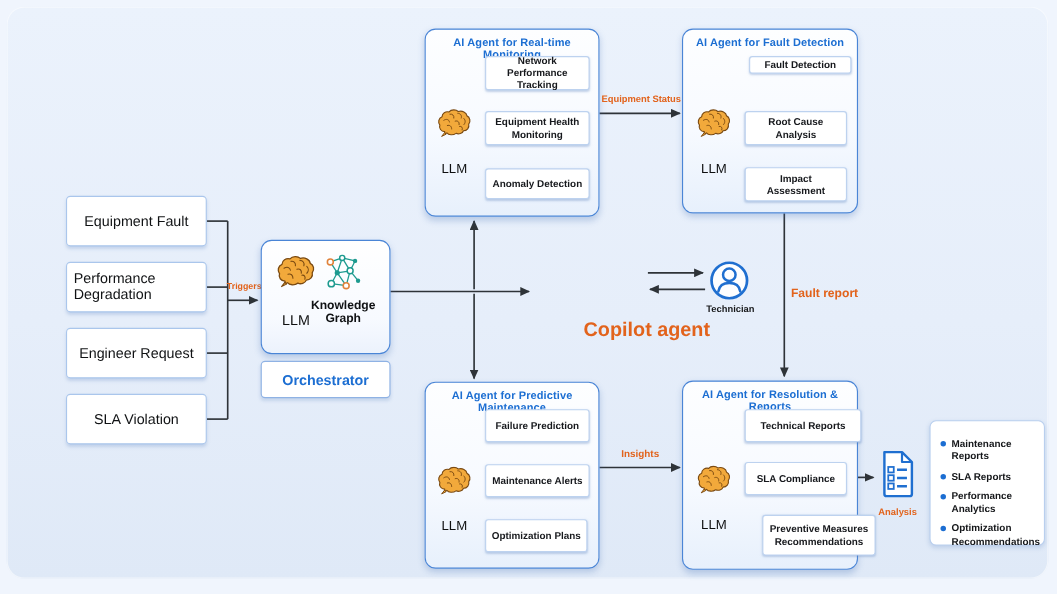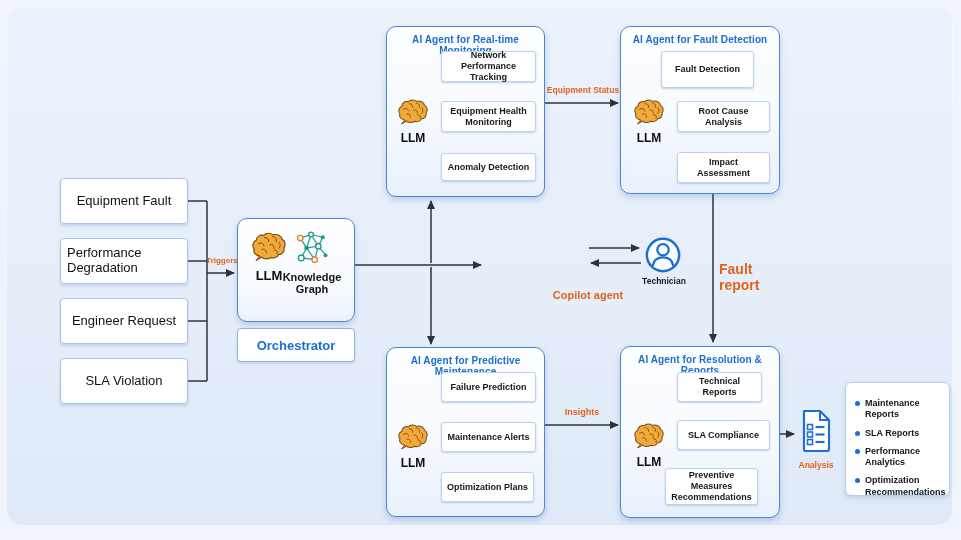--- a/index.html
+++ b/index.html
@@ -16,42 +16,42 @@
   .agent{position:absolute;background:linear-gradient(180deg,#fdfeff 0%,#f7faff 55%,#e7f0fc 100%);
          border:1.5px solid #4a85d6;border-radius:10px;box-shadow:0 3px 6px rgba(70,110,180,.28);
          box-sizing:border-box;}
   .agent-title{position:absolute;top:7px;left:0;right:0;text-align:center;color:#1c6ed2;
                font-size:10px;font-weight:700;letter-spacing:.1px;}
   .task{position:absolute;background:#fff;border:1px solid #bdd2ef;border-radius:3px;
         box-shadow:0 1px 2px rgba(90,130,190,.35);display:flex;align-items:center;justify-content:center;
         text-align:center;font-size:9px;font-weight:600;color:#16181c;line-height:1.2;
         padding:2px 4px;box-sizing:border-box;}
   .llm-block{position:absolute;width:44px;text-align:center;}
-  .llm-label{font-size:12px;font-weight:700;color:#0e0f10;margin-top:1px;}
+  .llm-label{font-size:12px;font-weight:400;color:#0e0f10;margin-top:15px;}
   .orch{position:absolute;left:237px;top:218px;width:118px;height:104px;border-radius:10px;
         background:linear-gradient(180deg,#ffffff 0%,#f7faff 70%,#ecf2fc 100%);
         border:1.5px solid #4a85d6;box-shadow:0 3px 6px rgba(70,110,180,.28);box-sizing:border-box;}
   .orch-llm{position:absolute;left:8px;top:13px;width:46px;text-align:center;}
   .orch-kg{position:absolute;right:10px;top:11px;width:64px;text-align:center;font-weight:bold;}
   .orch-llm .llm-label{font-size:13px;}
   .kg-label{font-size:11px;color:#101214;line-height:1.1;margin-top:1px;}
   .orch-name{position:absolute;left:237px;top:328px;width:118px;height:34px;background:#fff;
              border:1px solid #8fb2e4;border-radius:4px;box-shadow:0 2px 3px rgba(90,130,190,.22);
              display:flex;align-items:center;justify-content:center;color:#1c6ed2;font-size:13px;
              font-weight:700;box-sizing:border-box;}
   .olabel{position:absolute;color:#e2631c;font-weight:700;text-align:center;}
   .tech-box{position:absolute;left:483px;top:238px;width:102px;height:33px;background:#fff;
             border:1px solid #b9cfee;border-radius:3px;box-shadow:0 1px 3px rgba(90,130,190,.3);
             display:flex;align-items:center;justify-content:center;font-size:10px;font-weight:600;
             color:#111;box-sizing:border-box;}
   .tech-icon{position:absolute;left:644px;top:236px;width:38px;height:38px;}
   .tech-label{position:absolute;left:634px;top:276px;width:60px;text-align:center;font-size:8.5px;
               font-weight:700;color:#17181a;}
   .copilot{position:absolute;left:518px;top:289px;width:140px;text-align:center;color:#e2631c;
-           font-size:11px;font-weight:700;}
+           font-size:18px;font-weight:700;}
   .reports-icon{position:absolute;left:796px;top:406px;width:40px;height:50px;}
   .reports-label{position:absolute;left:794px;top:460px;width:44px;text-align:center;font-size:8.5px;
                  font-weight:700;color:#e2631c;}
   .out-box{position:absolute;left:845px;top:382px;width:105px;height:114px;background:#fff;
            border:1px solid #b9cfee;border-radius:6px;box-shadow:0 2px 4px rgba(90,130,190,.25);
            box-sizing:border-box;padding:15px 14px 6px 9px;}
   .out-item{display:flex;align-items:flex-start;margin-bottom:7px;}
   .out-dot{width:5px;height:5px;border-radius:50%;background:#1c6ed2;margin:3px 5px 0 0;flex:0 0 auto;}
   .out-text{font-size:9px;font-weight:600;color:#141619;line-height:1.25;}
 </style>
@@ -197,27 +197,27 @@
   </div>
 
   <div class="agent" style="left:620px;top:26px;width:160px;height:168px">
     <div class="agent-title">AI Agent for Fault Detection</div>
     <div class="llm-block" style="left:6px;top:72px">
       <svg width="32" height="27" viewBox="0 0 40 34">
           <use href="#brain"></use>
         </svg>
       <div class="llm-label">LLM</div>
     </div>
-    <div class="task" style="left:40px;top:24px;width:93px;height:37px">Fault Detection</div>
+    <div class="task" style="left:60px;top:24px;width:93px;height:16px">Fault Detection</div>
     <div class="task" style="left:56px;top:74px;width:93px;height:31px">Root Cause Analysis</div>
     <div class="task" style="left:56px;top:125px;width:93px;height:31px">Impact Assessment</div>
   </div>
 
   <div class="olabel" style="left:543px;top:85px;width:80px;font-size:8.5px">Equipment Status</div>
-  <div class="olabel" style="left:719px;top:261px;width:64px;font-size:14px;text-align:left">Fault report</div>
+  <div class="olabel" style="left:719px;top:261px;width:64px;font-size:11px;text-align:left">Fault report</div>
 
   <svg class="tech-icon" viewBox="0 0 40 40">
     <circle cx="20" cy="20" r="17" fill="#fdfeff" stroke="#1f6fd0" stroke-width="2.6"></circle>
     <circle cx="20" cy="14.5" r="6" fill="none" stroke="#1f6fd0" stroke-width="2.4"></circle>
     <path d="M9.5,30.5 C10.5,24.5 14.5,22.5 20,22.5 C25.5,22.5 29.5,24.5 30.5,30.5" fill="none" stroke="#1f6fd0" stroke-width="2.4" stroke-linecap="round"></path>
   </svg>
   <div class="tech-label">Technician</div>
   <div class="copilot">Copilot agent</div>
 
   <div class="agent" style="left:386px;top:347px;width:159px;height:170px">
@@ -234,23 +234,23 @@
   </div>
 
   <div class="agent" style="left:620px;top:346px;width:160px;height:172px">
     <div class="agent-title">AI Agent for Resolution &amp; Reports</div>
     <div class="llm-block" style="left:6px;top:76px">
       <svg width="32" height="27" viewBox="0 0 40 34">
           <use href="#brain"></use>
         </svg>
       <div class="llm-label">LLM</div>
     </div>
-    <div class="task" style="left:56px;top:25px;width:85px;height:30px">Technical Reports</div>
+    <div class="task" style="left:56px;top:25px;width:106px;height:30px">Technical Reports</div>
     <div class="task" style="left:56px;top:73px;width:93px;height:30px">SLA Compliance</div>
-    <div class="task" style="left:44px;top:121px;width:93px;height:37px">Preventive Measures Recommendations</div>
+    <div class="task" style="left:72px;top:121px;width:103px;height:37px">Preventive Measures Recommendations</div>
   </div>
 
   <div class="olabel" style="left:552px;top:407px;width:60px;font-size:9px">Insights</div>
 
   <svg class="reports-icon" viewBox="0 0 40 46">
     <path d="M8,3 L24,3 L33,12 L33,41 Q33,43 31,43 L10,43 Q8,43 8,41 Z" fill="#fff" stroke="#1f6fd0" stroke-width="2.2" stroke-linejoin="round"></path>
     <path d="M24,3 L24,12 L33,12" fill="none" stroke="#1f6fd0" stroke-width="2" stroke-linejoin="round"></path>
     <g stroke="#1f6fd0" fill="none">
       <rect x="11.5" y="16.5" width="5" height="5" stroke-width="1.6"></rect>
         <line x1="19.5" y1="19" x2="28.5" y2="19" stroke-width="2.2"></line>

